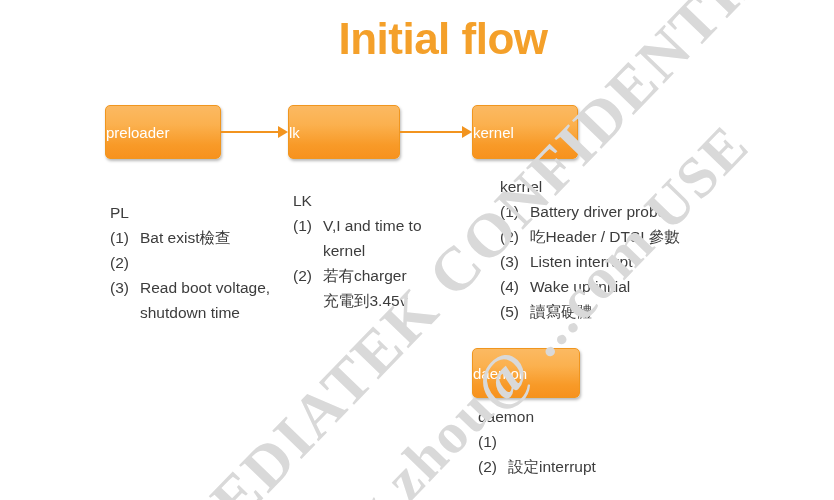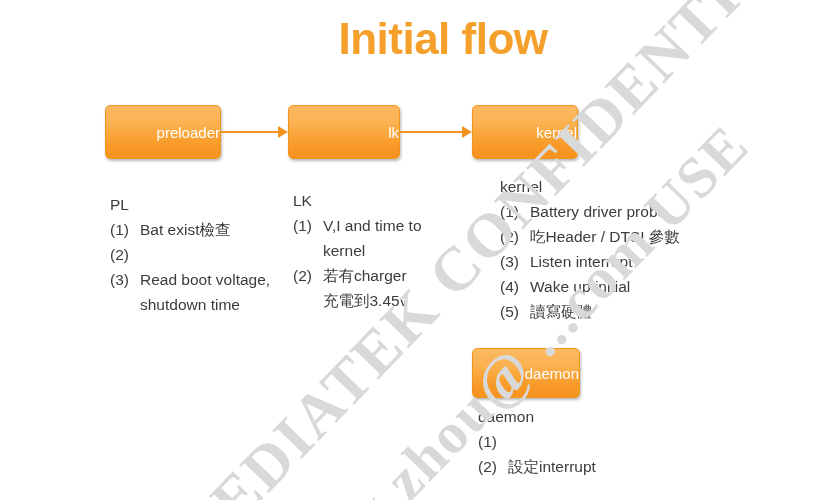--- a/index.html
+++ b/index.html
@@ -68,21 +68,21 @@
   .flow-box {
     position: absolute;
     border-radius: 5px;
     background: linear-gradient(to bottom, #fbb962 0%, #fbb14f 35%, #f89a28 75%, #f7921e 100%);
     border: 1px solid #f0961f;
     box-shadow: 1px 2px 3px rgba(0,0,0,0.28);
     color: #ffffff;
     font-size: 15px;
     display: flex;
     align-items: center;
-    justify-content: flex-end;
+    justify-content: flex-start;
     z-index: 3;
     box-sizing: border-box;
   }
   #box-preloader { left: 105px; top: 105px; width: 116px; height: 54px; }
   #box-lk        { left: 288px; top: 105px; width: 112px; height: 54px; }
   #box-kernel    { left: 472px; top: 105px; width: 106px; height: 54px; }
   #box-daemon    { left: 472px; top: 348px; width: 108px; height: 50px; }
 
   
   .arrow {
@@ -114,21 +114,21 @@
   #arrow-2 .head  { left: 62px; }
 
   
   .col {
     position: absolute;
     z-index: 4;
     font-size: 15.5px;
     line-height: 25px;
     color: #3c3c3c;
   }
-  #col-pl     { left: 110px; top: 192px; width: 185px; }
+  #col-pl     { left: 110px; top: 200px; width: 185px; }
   #col-lk     { left: 293px; top: 188px; width: 180px; }
   #col-kernel { left: 500px; top: 174px; width: 250px; }
   #col-daemon { left: 478px; top: 404px; width: 280px; }
 
   .col-head {
     margin: 0 0 0 0;
   }
   .num-list {
     list-style: none;
     margin: 0;

